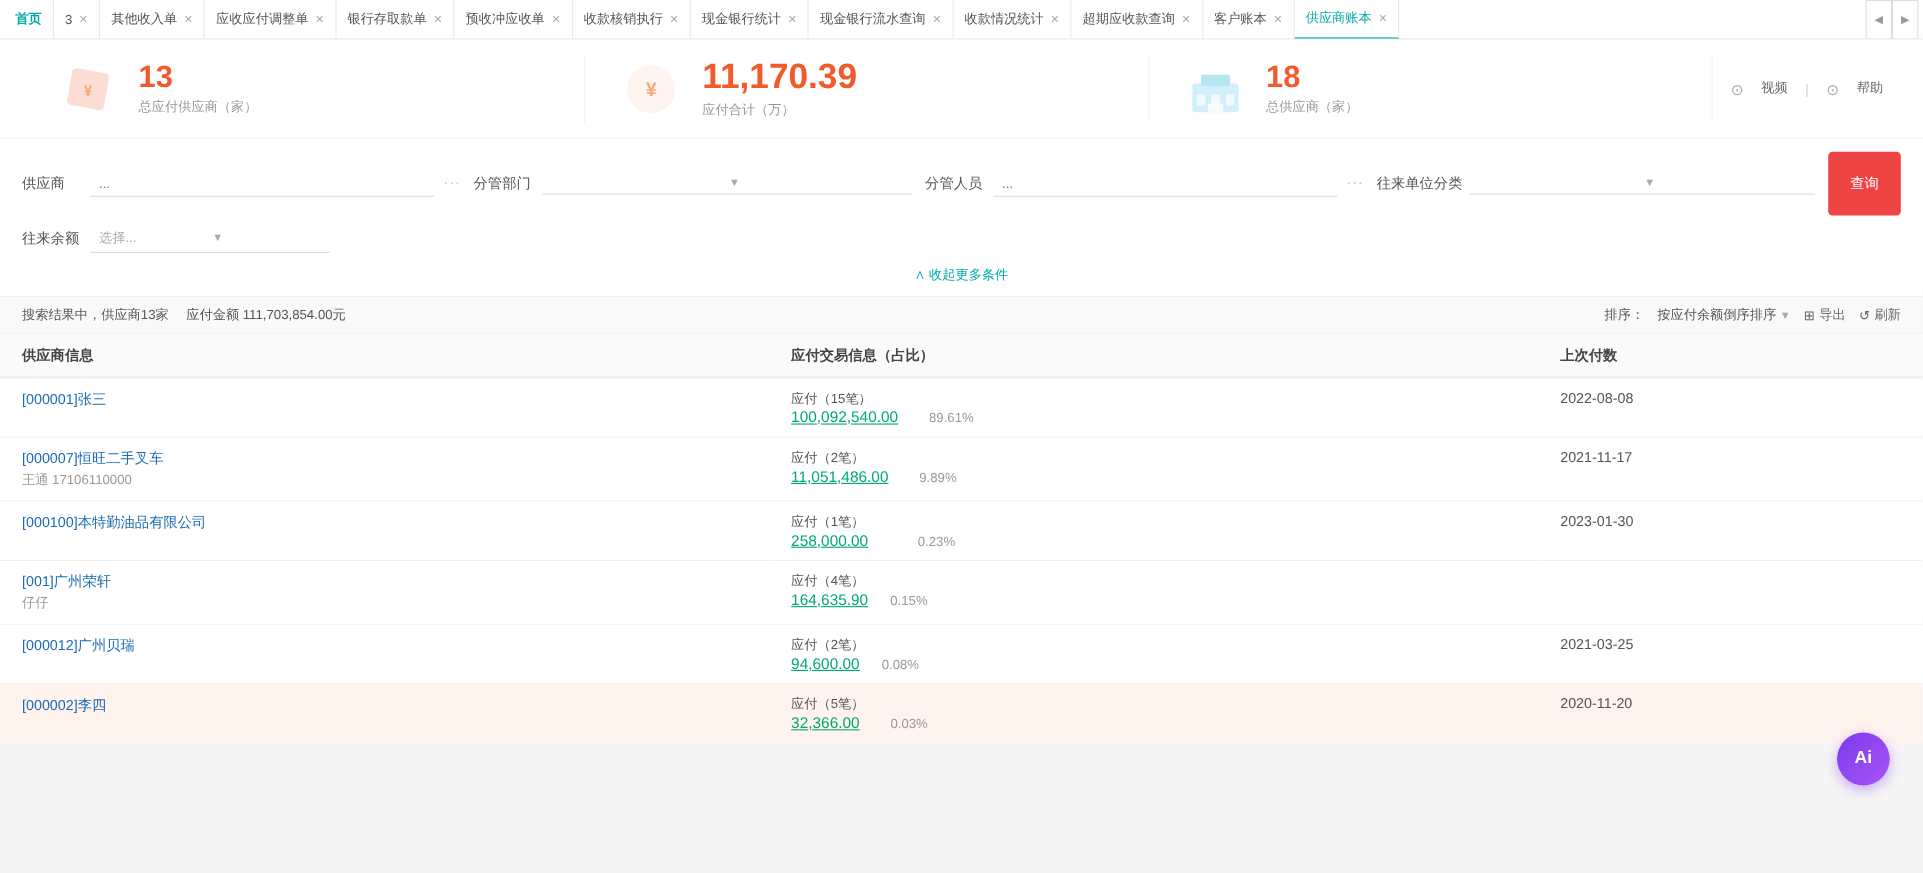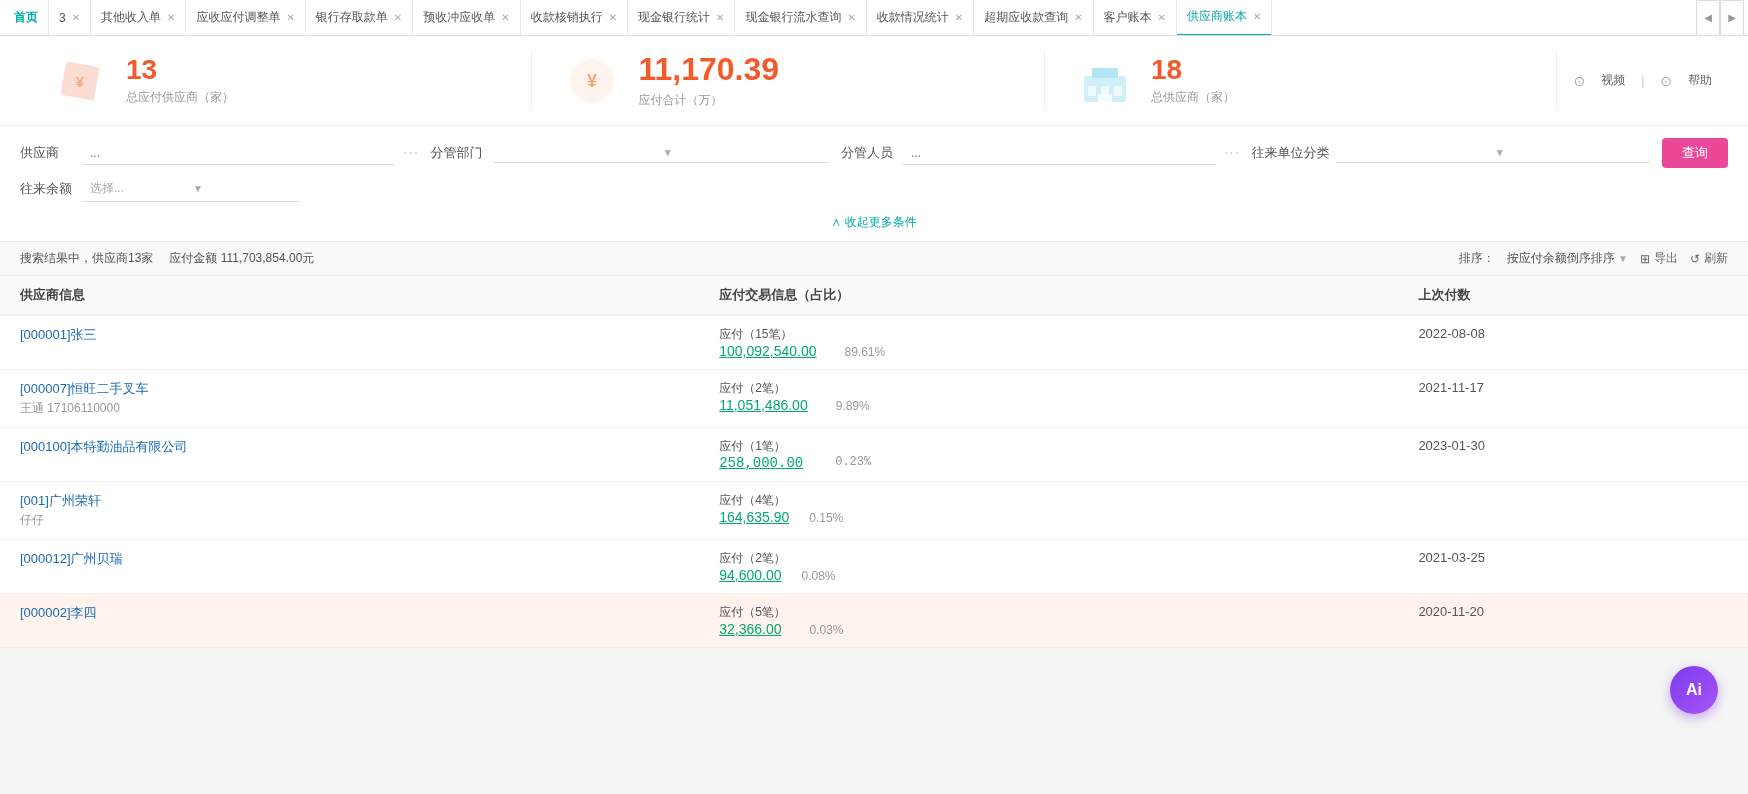--- a/index.html
+++ b/index.html
@@ -141,24 +141,24 @@
       font-size: 12px;
       color: #555;
       position: relative;
       min-width: 120px;
       cursor: pointer;
     }
     .filter-select span { flex: 1; }
     .filter-select .chevron { color: #aaa; font-size: 10px; margin-left: 4px; }
     .filter-dots { color: #ccc; font-size: 16px; margin-left: 2px; cursor: pointer; }
     .btn-query {
-      background: #ec4899;
+      background: #ef4444;
       color: #fff;
       border: none;
-      padding: 6px 20px;
+      padding: 20px 20px;
       border-radius: 4px;
       cursor: pointer;
       font-size: 13px;
       white-space: nowrap;
     }
     .collapse-bar {
       text-align: center;
       padding: 4px 0 2px 0;
       color: #00aaaa;
       font-size: 12px;
@@ -477,21 +477,21 @@
               <span class="tx-amount">11,051,486.00</span>
               <span class="tx-percent">9.89%</span>
             </div>
           </td>
           <td class="date-cell">2021-11-17</td>
         </tr>
         <tr>
           <td><span class="supplier-link">[000100]本特勤油品有限公司</span></td>
           <td>
             <div class="tx-label">应付（1笔）</div>
-            <div style="display: flex; align-items: flex-start; gap: 12px; font-family: Liberation Mono, monospace;">
+            <div style="display: flex; align-items: flex-end; gap: 25px;">
               <span class="tx-amount">258,000.00</span>
               <span class="tx-percent">0.23%</span>
             </div>
           </td>
           <td class="date-cell">2023-01-30</td>
         </tr>
         <tr>
           <td><span class="supplier-link">[001]广州荣轩</span><div class="supplier-contact">仔仔</div></td>
           <td>
             <div class="tx-label">应付（4笔）</div>

